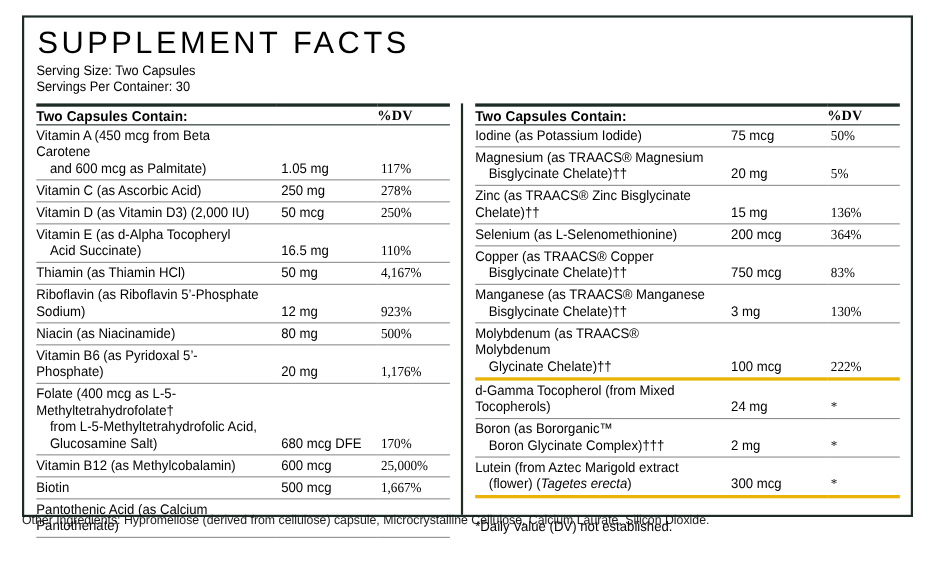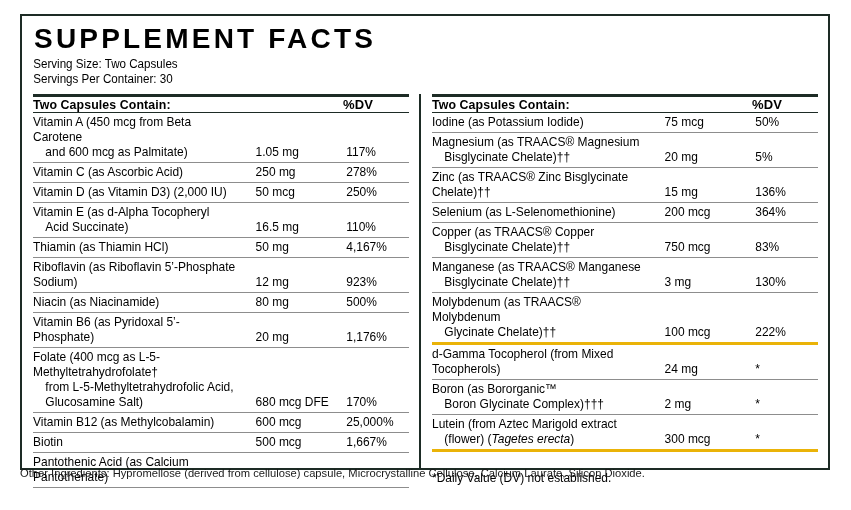--- a/index.html
+++ b/index.html
@@ -21,21 +21,21 @@
     top: 14px;
     width: 810px;
     height: 456px;
     border: 2px solid #1d2b25;
     box-sizing: border-box;
     background: #fff;
   }
 
   .title {
     font-size: 28px;
-    font-weight: bold;
+    font-weight: normal;
     letter-spacing: 3.2px;
     line-height: 1;
     padding: 9px 0 0 12px;
     font-family: "Liberation Sans", sans-serif;
   }
 
   .serving {
     font-size: 12.5px;
     line-height: 14.5px;
     padding-left: 12px;
@@ -66,21 +66,21 @@
     table-layout: fixed;
     font-size: 12.6px;
   }
   table.facts td, table.facts th {
     padding: 0;
     vertical-align: bottom;
     text-align: left;
   }
   .c-name { width: auto; }
   .c-amt  { width: 92px;  text-align: right; white-space: nowrap; }
-  .c-dv   { width: 66px;  text-align: right; white-space: nowrap; }
+  .c-dv   { width: 66px;  text-align: right; white-space: nowrap; font-family: Liberation Serif, serif; }
 
   
   .hdr td {
     font-weight: bold;
     font-size: 13px;
     border-top: 3px solid #1d2b25;
     border-bottom: 1.5px solid #1d2b25;
     padding: 3px 0 3px 0;
     letter-spacing: 0.1px;
   }

